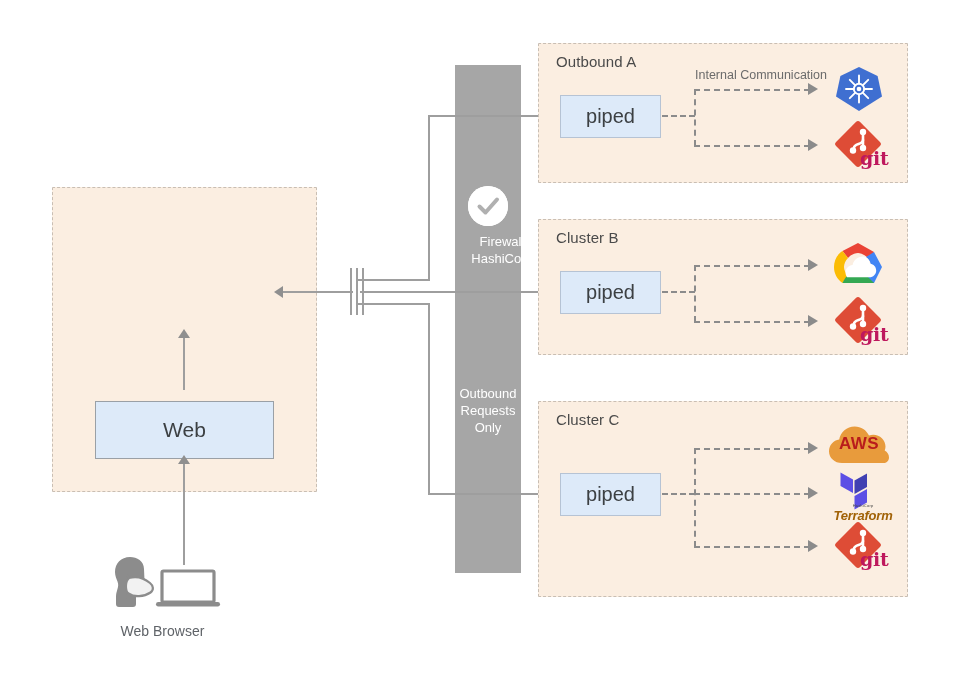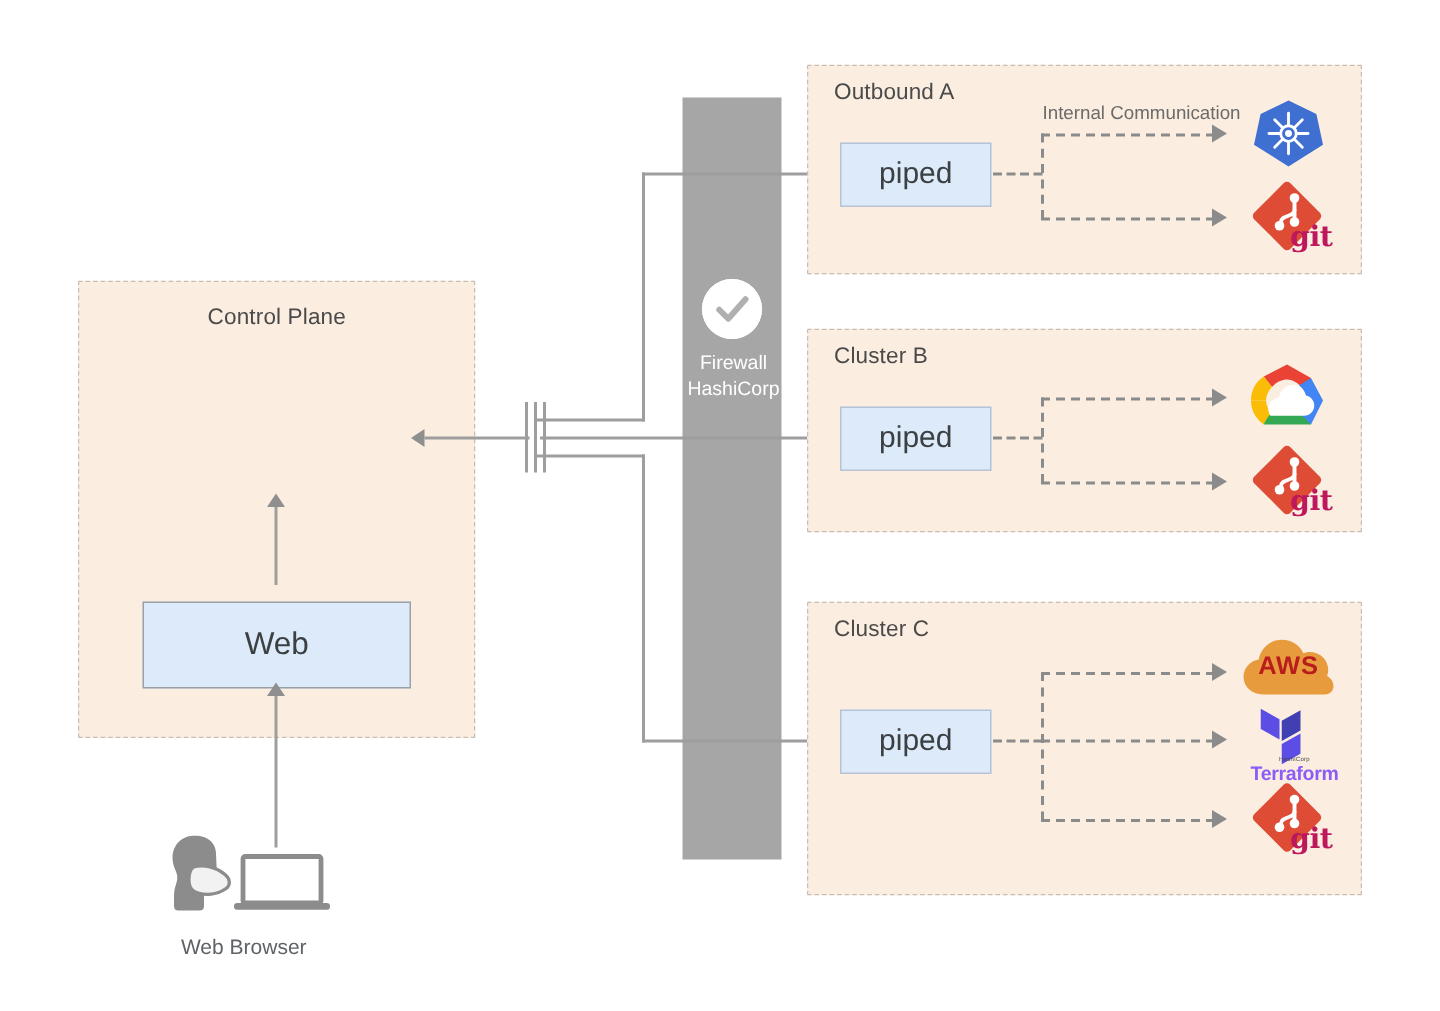--- a/index.html
+++ b/index.html
@@ -89,37 +89,36 @@
   }
 
   
   .logo{position:absolute;}
   .gitword{
     position:absolute;font-family:"DejaVu Serif","Liberation Serif",serif;
     font-weight:bold;font-size:19px;color:#be185d;letter-spacing:-.3px;
   }
   .tfword{
     position:absolute;font-family:"Liberation Sans","DejaVu Sans",sans-serif;
-    font-weight:bold;font-size:13px;color:#8b5cf6;letter-spacing:-.2px;
+    font-weight:bold;font-size:13px;color:#a16207;letter-spacing:-.2px;font-style:italic;
   }
   .tfsub{
     position:absolute;font-size:4px;color:#444;letter-spacing:.2px;
   }
   .awsword{
     position:absolute;color:#b91c1c;font-weight:bold;font-size:17px;
     letter-spacing:.5px;
   }
 </style>
 </head>
 <body>
 
 <div class="stage">
 
   <div class="zone abs" style="left:52px;top:187px;width:265px;height:305px;"></div>
-  <div class="zone-title" style="left:52px;top:203px;width:265px;text-align:center;">Control Plane</div>
 
 
   <div class="node abs" style="left:95px;top:401px;width:179px;height:58px;">
     <span>Web</span>
   </div>
 
   <div class="ln lnv" style="left:183px;top:336px;height:54px;"></div>
   <div class="arrow-up" style="left:178px;top:329px;"></div>
 
   <div class="ln lnv" style="left:183px;top:461px;height:104px;"></div>
@@ -145,25 +144,30 @@
 
   <div class="firewall" style="left:455px;top:65px;width:66px;height:508px;"></div>
 
   <div class="check-badge" style="left:468px;top:186px;">
     <svg width="40" height="40" viewBox="0 0 40 40">
       <circle cx="20" cy="20" r="20" fill="#ffffff"></circle>
       <path d="M11.5 20.5 L17.5 26.5 L29 13.5" fill="none" stroke="#b0b0b0" stroke-width="4" stroke-linecap="round" stroke-linejoin="round"></path>
     </svg>
   </div>
 
-  <div class="fw-text" style="left:428px;top:233px;width:66px;padding-left:28px;">
+  <div class="fw-text" style="left:441px;top:233px;width:66px;padding-left:28px;">
     <div>Firewall</div>
     <div>HashiCorp</div>
   </div>
 
+  <div class="fw-text" style="left:455px;top:385px;width:66px;">
+    <div>Outbound</div>
+    <div>Requests</div>
+    <div>Only</div>
+  </div>
 
   <div class="ln lnh" style="left:428px;top:115px;width:132px;"></div>
   <div class="ln lnv" style="left:428px;top:115px;height:166px;"></div>
   <div class="ln lnh" style="left:428px;top:279px;width:-0px;"></div>
 
   <div class="ln lnh" style="left:360px;top:291px;width:200px;"></div>
 
   <div class="ln lnh" style="left:428px;top:493px;width:132px;"></div>
   <div class="ln lnv" style="left:428px;top:303px;height:192px;"></div>
 

